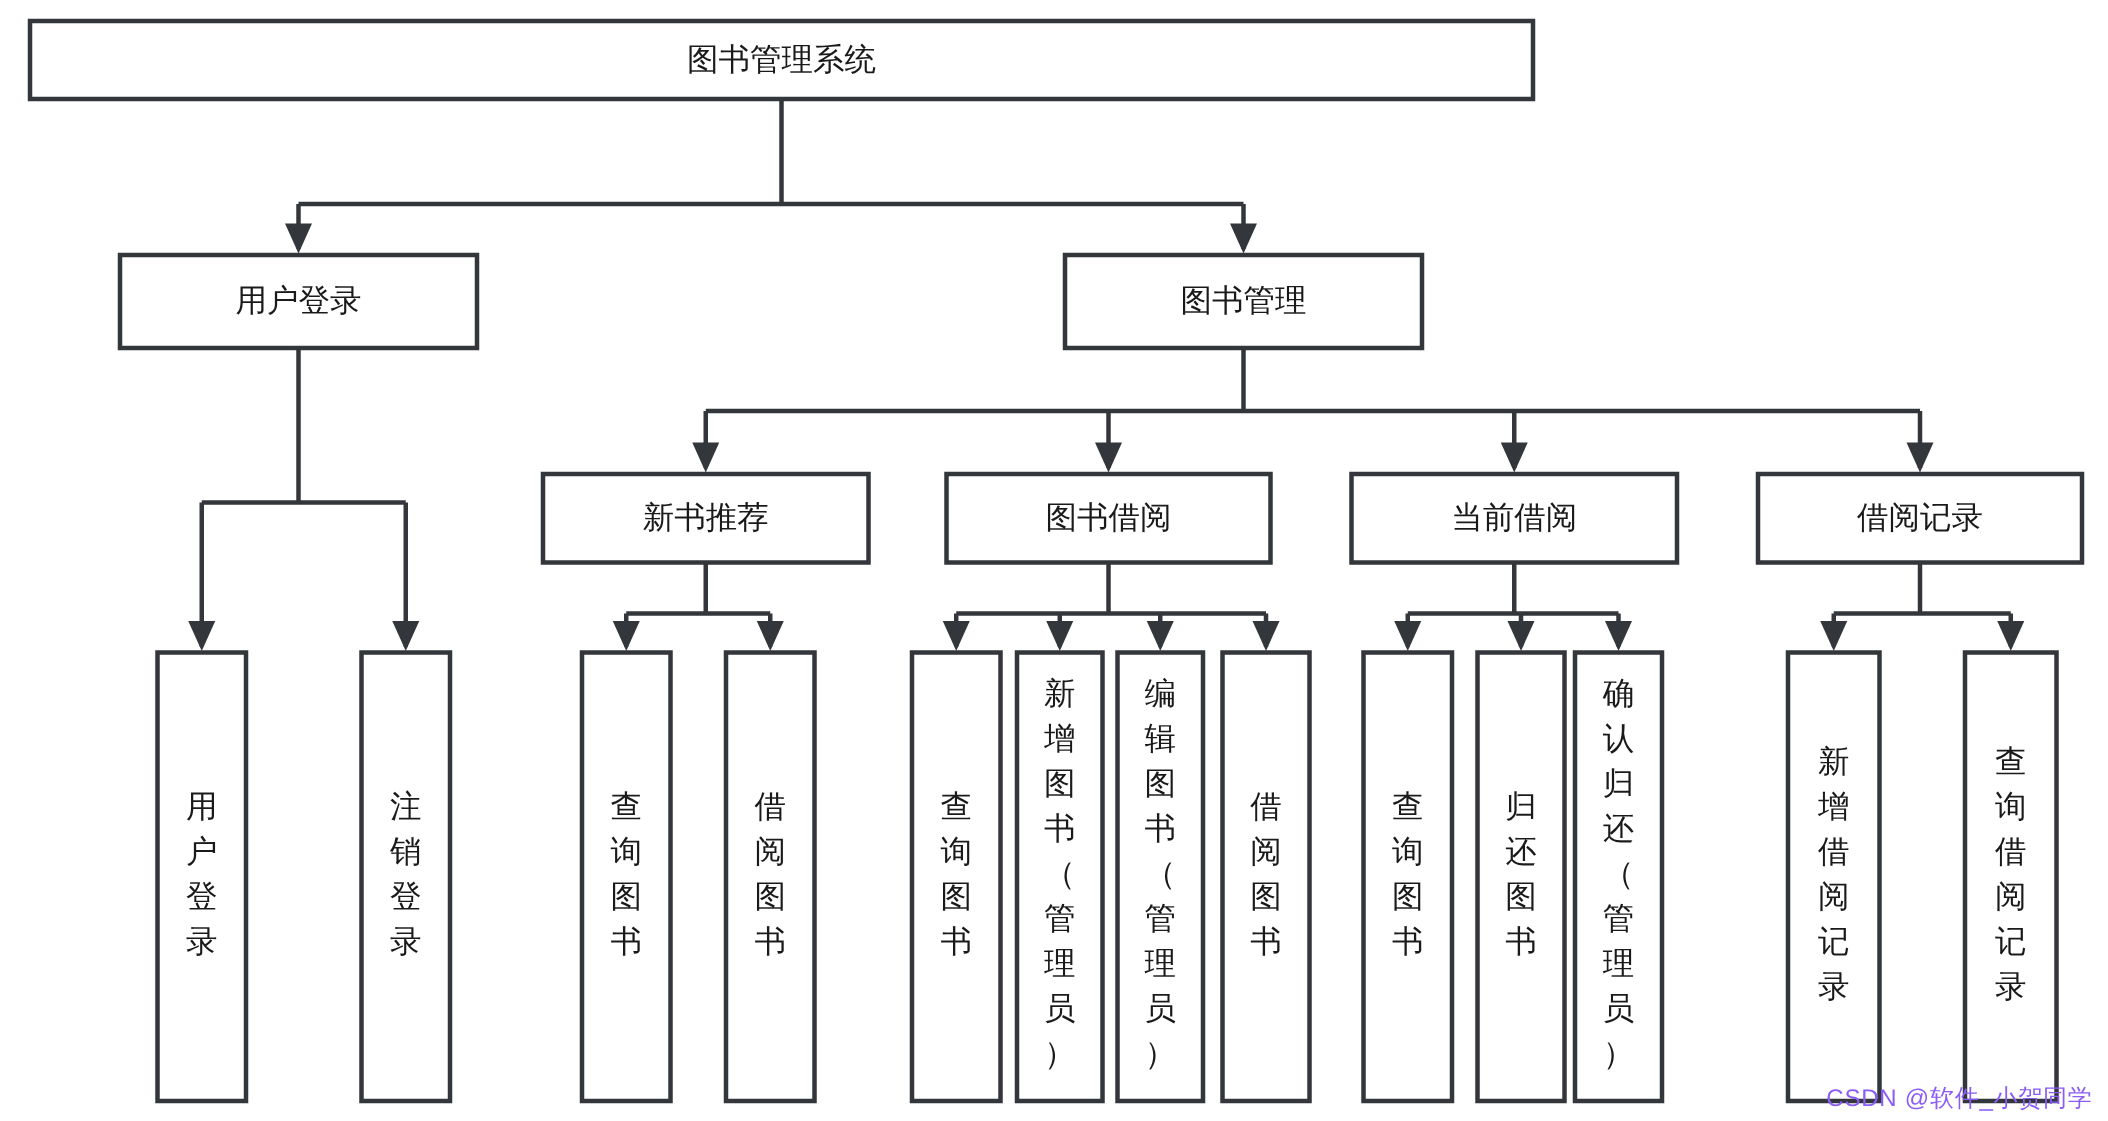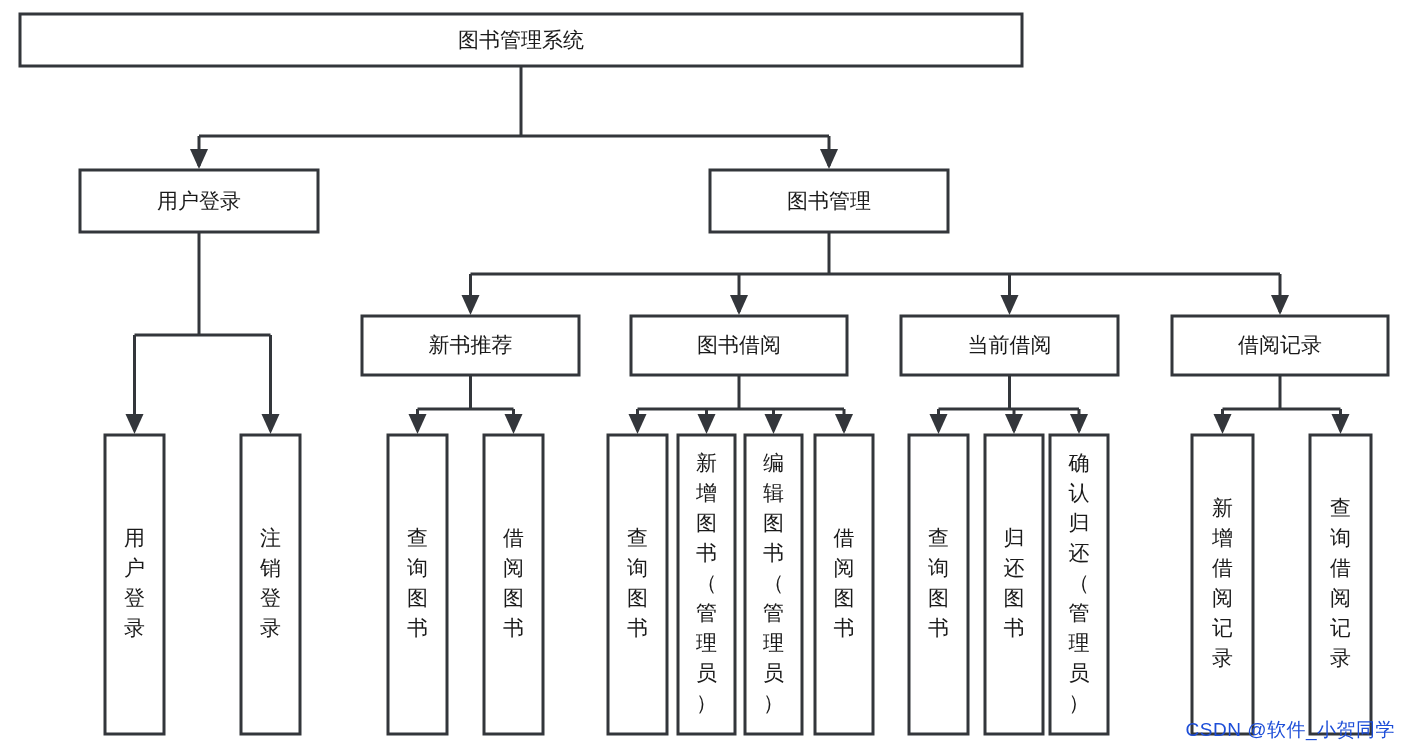--- a/index.html
+++ b/index.html
@@ -52,22 +52,22 @@
     font-family: "Liberation Sans", "DejaVu Sans", sans-serif;
     font-size: 21px;
     fill: #1a1a1a;
     text-anchor: middle;
   }
   .watermark {
     position: absolute;
     right: 10px;
     bottom: 4px;
     font-family: "Liberation Sans", "DejaVu Sans", sans-serif;
-    font-size: 19px;
-    color: #1d4ed8;
+    font-size: 16px;
+    color: #8b5cf6;
     letter-spacing: 0.5px;
     white-space: nowrap;
     user-select: none;
   }
 </style>
 </head>
 <body>
 
 <div id="diagram-root">
 

